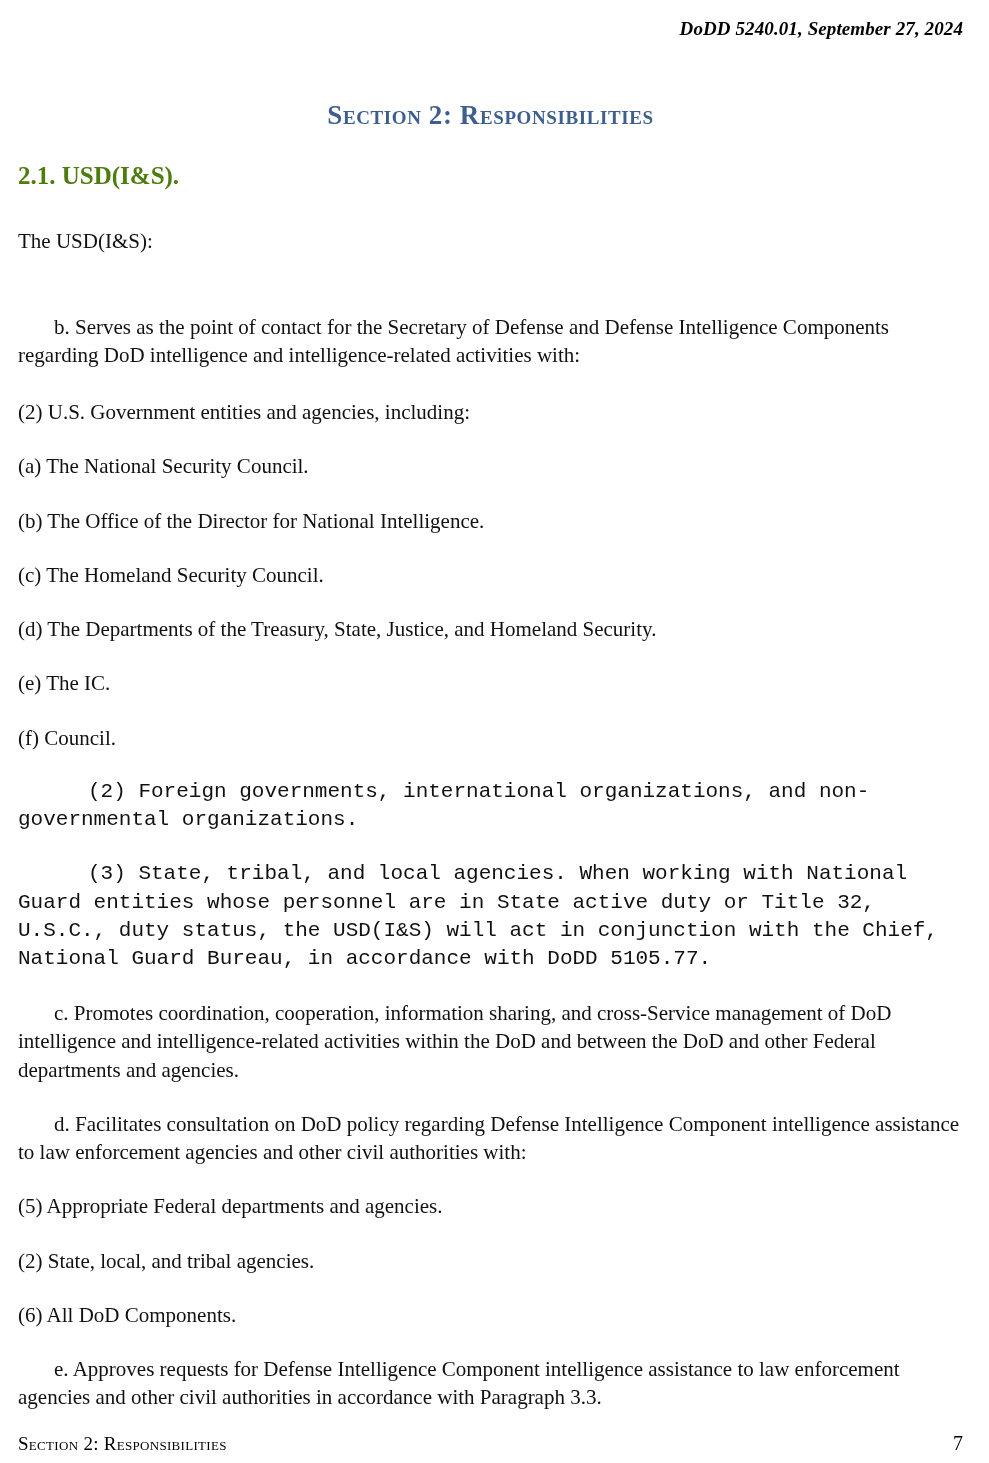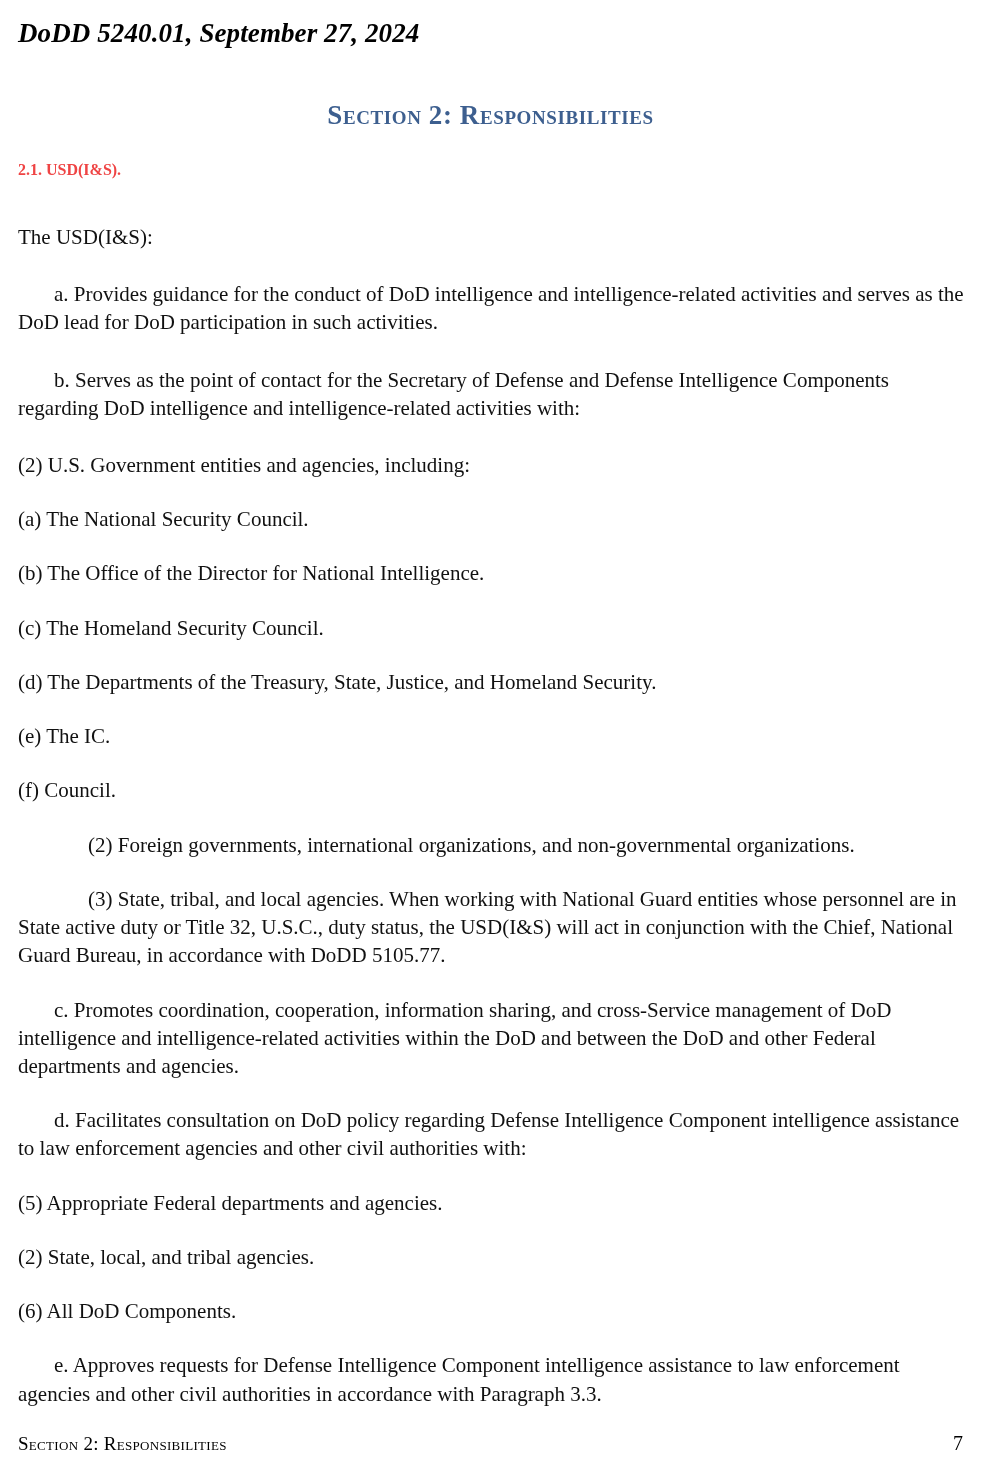--- a/index.html
+++ b/index.html
@@ -21,24 +21,24 @@
     padding: 0;
     overflow: hidden;
   }
 
   
   .doc-header {
     position: absolute;
     top: 18px;
     left: 18px;
     right: 26px;
-    text-align: left;
+    text-align: right;
     font-style: italic;
     font-weight: bold;
-    font-size: 27px;
+    font-size: 19px;
     letter-spacing: 0.1px;
     color: #000000;
   }
 
   
   .section-title {
     position: absolute;
     top: 82px;
     left: 18px;
     right: 26px;
@@ -53,44 +53,44 @@
   
   .body-flow {
     position: absolute;
     top: 160px;
     left: 18px;
     width: 946px;
   }
 
   .sub-heading {
     font-weight: bold;
-    font-size: 16px;
-    color: #ef4444;
-    margin: 0 0 16px 0;
+    font-size: 25px;
+    color: #4d7c0f;
+    margin: 0 0 8px 0;
     padding: 0;
     line-height: 1.30;
   }
 
   p.para {
     margin: 0;
     padding: 0;
     font-size: 21px;
     line-height: 1.345;
     text-align: left;
     color: #111111;
   }
 
   
   .gap-lg { height: 29px; }
   .gap-md { height: 26px; }
 
   
   .lvl-flush   { margin-left: 0;     text-indent: 0; }
   .lvl-alpha   { margin-left: 0;     text-indent: 36px; }
-  .lvl-num     { margin-left: 0;     text-indent: 70px; }
+  .lvl-num     { margin-left: 0;     text-indent: 70px; font-family: Liberation Mono, monospace; }
   .lvl-num-hang{ margin-left: 70px;  text-indent: 0; }
   .lvl-roman   { margin-left: 108px; text-indent: 0; }
 
   
   .doc-footer {
     position: absolute;
     bottom: 8px;
     left: 18px;
     right: 26px;
     display: flex;
@@ -120,21 +120,20 @@
   <div class="body-flow">
 
     <div class="sub-heading">2.1.  USD(I&amp;S).</div>
 
     <div class="gap-md"></div>
 
     <p class="para lvl-flush">The USD(I&amp;S):</p>
 
     <div class="gap-lg"></div>
 
-    <p class="para lvl-alpha">a.  Provides guidance for the conduct of DoD intelligence and intelligence-related activities and serves as the DoD lead for DoD participation in such activities.</p>
 
     <div class="gap-lg"></div>
 
     <p class="para lvl-alpha">b.  Serves as the point of contact for the Secretary of Defense and Defense Intelligence Components regarding DoD intelligence and intelligence-related activities with:</p>
 
     <div class="gap-lg"></div>
 
     <p class="para lvl-num-hang">(2)  U.S. Government entities and agencies, including:</p>
 
     <div class="gap-md"></div>

